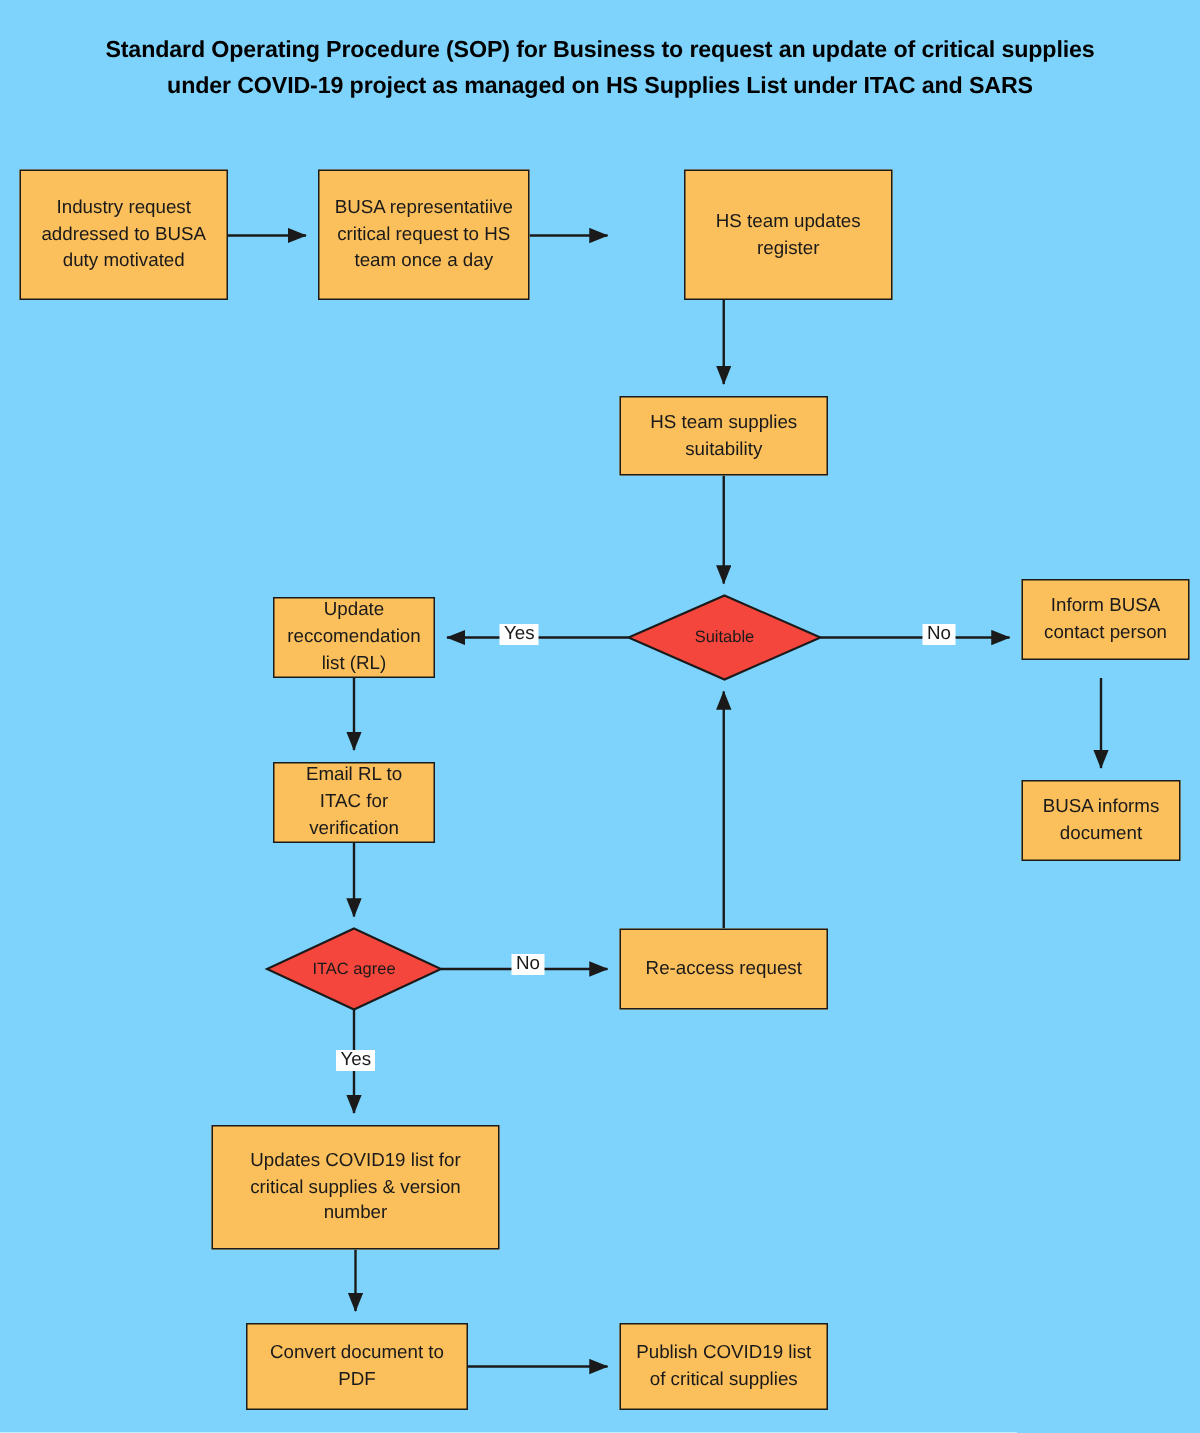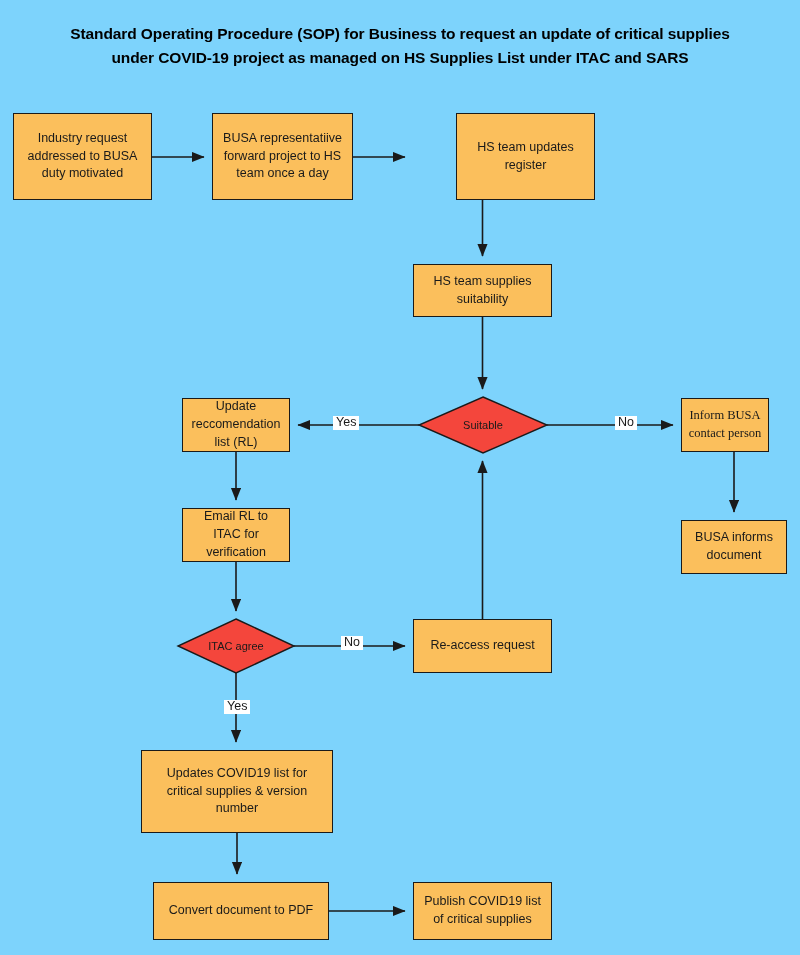--- a/index.html
+++ b/index.html
@@ -130,21 +130,21 @@
     <path d="M237,833 L237,874" stroke="#1a1a1a" stroke-width="1.6" fill="none" marker-end="url(#arrow)"></path>
 
     <path d="M311,911 L405,911" stroke="#1a1a1a" stroke-width="1.6" fill="none" marker-end="url(#arrow)"></path>
   </svg>
 
   <div class="node proc" style="left:13px;  top:113px; width:139px; height:87px;text-align:center;">
     <span>Industry request addressed to BUSA duty motivated</span>
   </div>
 
   <div class="node proc" style="left:212px; top:113px; width:141px; height:87px;">
-    <span>BUSA representatiive forward project to HS team once a day</span>
+    <span>BUSA representatiive critical request to HS team once a day</span>
   </div>
 
   <div class="node proc" style="left:413px; top:113px; width:139px; height:87px;margin-left:43px;">
     <span>HS team updates register</span>
   </div>
 
   <div class="node proc" style="left:413px; top:264px; width:139px; height:53px;">
     <span>HS team supplies suitability</span>
   </div>
 
@@ -167,33 +167,33 @@
     <svg width="116" height="54" viewBox="0 0 116 54">
       <polygon points="58,0 116,27 58,54 0,27" fill="#F4463C" stroke="#1a1a1a" stroke-width="1.4"></polygon>
     </svg>
     <div class="decision-label">ITAC agree</div>
   </div>
 
   <div class="node proc" style="left:413px; top:619px; width:139px; height:54px;">
     <span>Re-access request</span>
   </div>
 
-  <div class="node proc" style="left:681px; top:398px; width:88px; height:54px;font-family:Liberation Serif, serif;">
+  <div class="node proc" style="left:681px; top:386px; width:112px; height:54px;">
     <span>Inform BUSA contact person</span>
   </div>
 
   <div class="node proc" style="left:681px; top:520px; width:106px; height:54px;">
     <span>BUSA informs document</span>
   </div>
 
   <div class="node proc" style="left:141px; top:750px; width:192px; height:83px;">
     <span>Updates COVID19 list for critical supplies &amp; version number</span>
   </div>
 
-  <div class="node proc" style="left:153px; top:882px; width:176px; height:58px;">
+  <div class="node proc" style="left:164px; top:882px; width:148px; height:58px;">
     <span>Convert document to PDF</span>
   </div>
 
   <div class="node proc" style="left:413px; top:882px; width:139px; height:58px;">
     <span>Publish COVID19 list of critical supplies</span>
   </div>
 
   <div class="edge-label" style="left:333px; top:416px;">Yes</div>
   <div class="edge-label" style="left:615px; top:416px;">No</div>
   <div class="edge-label" style="left:341px; top:636px;">No</div>

